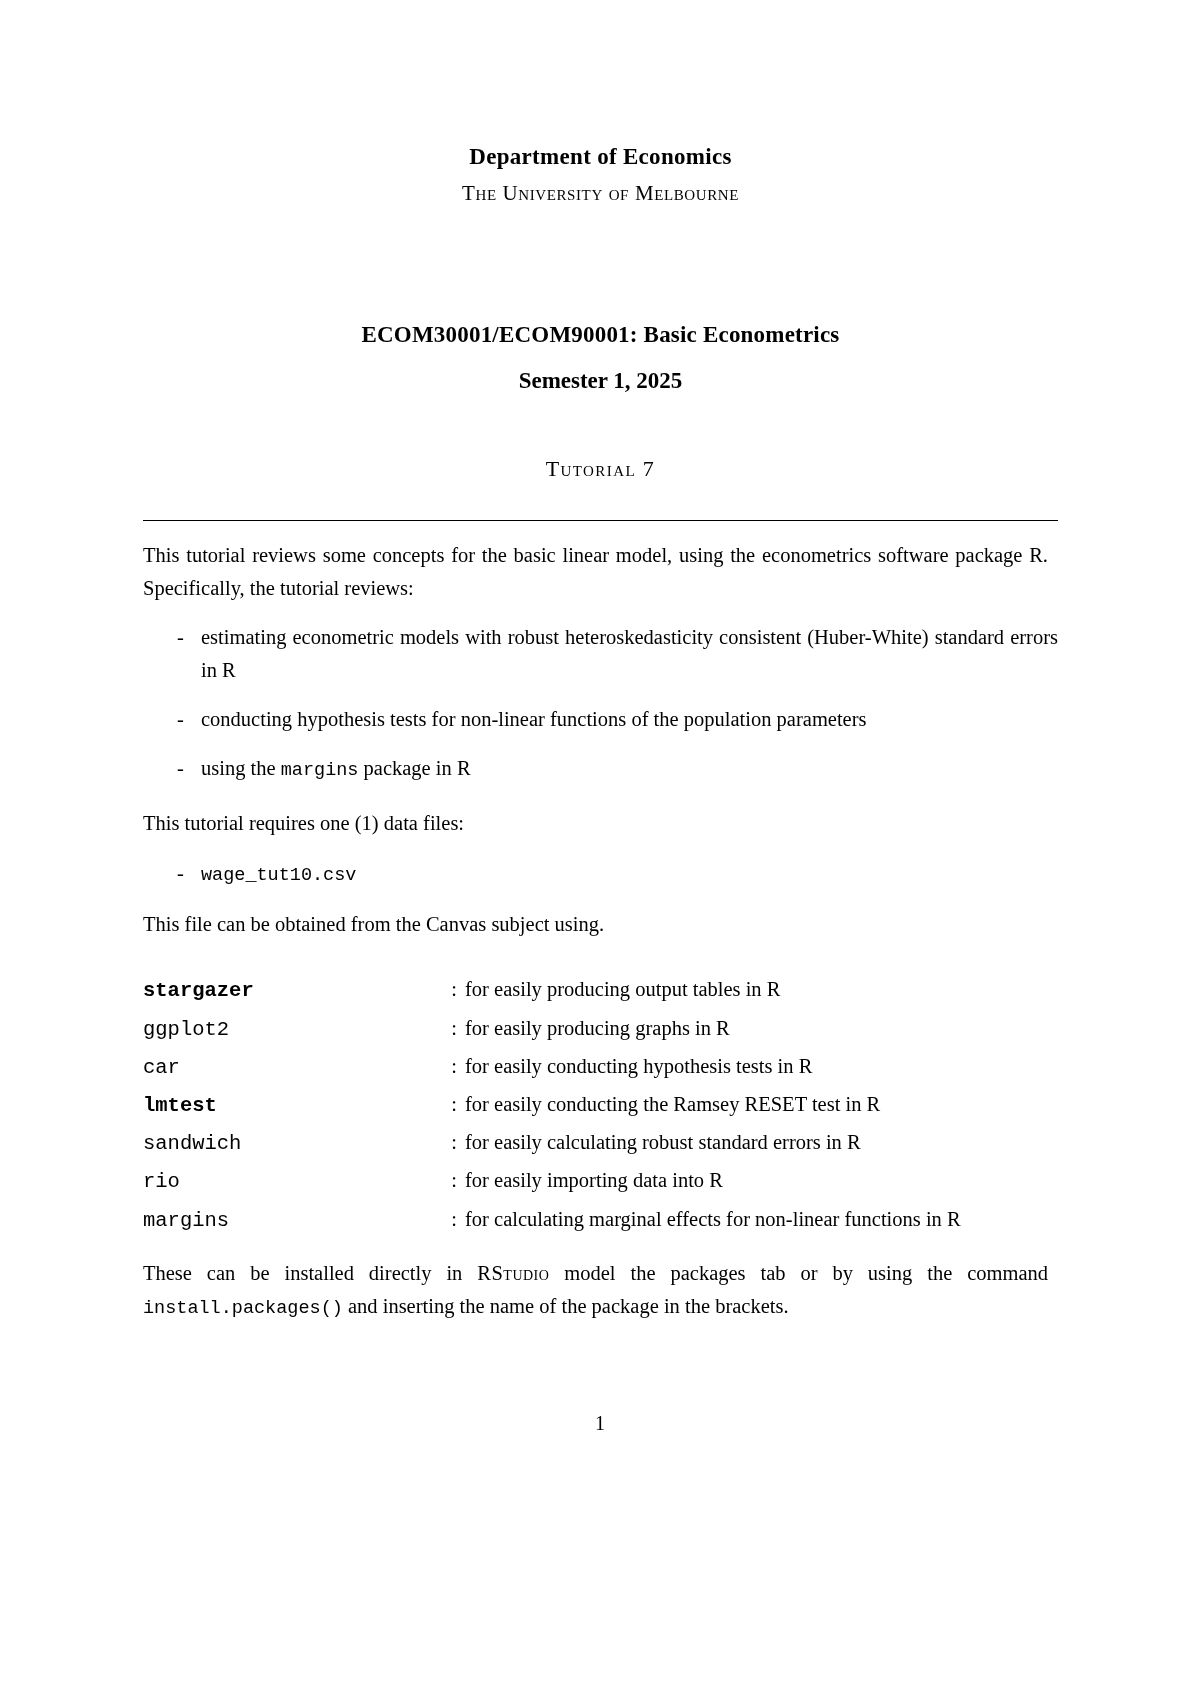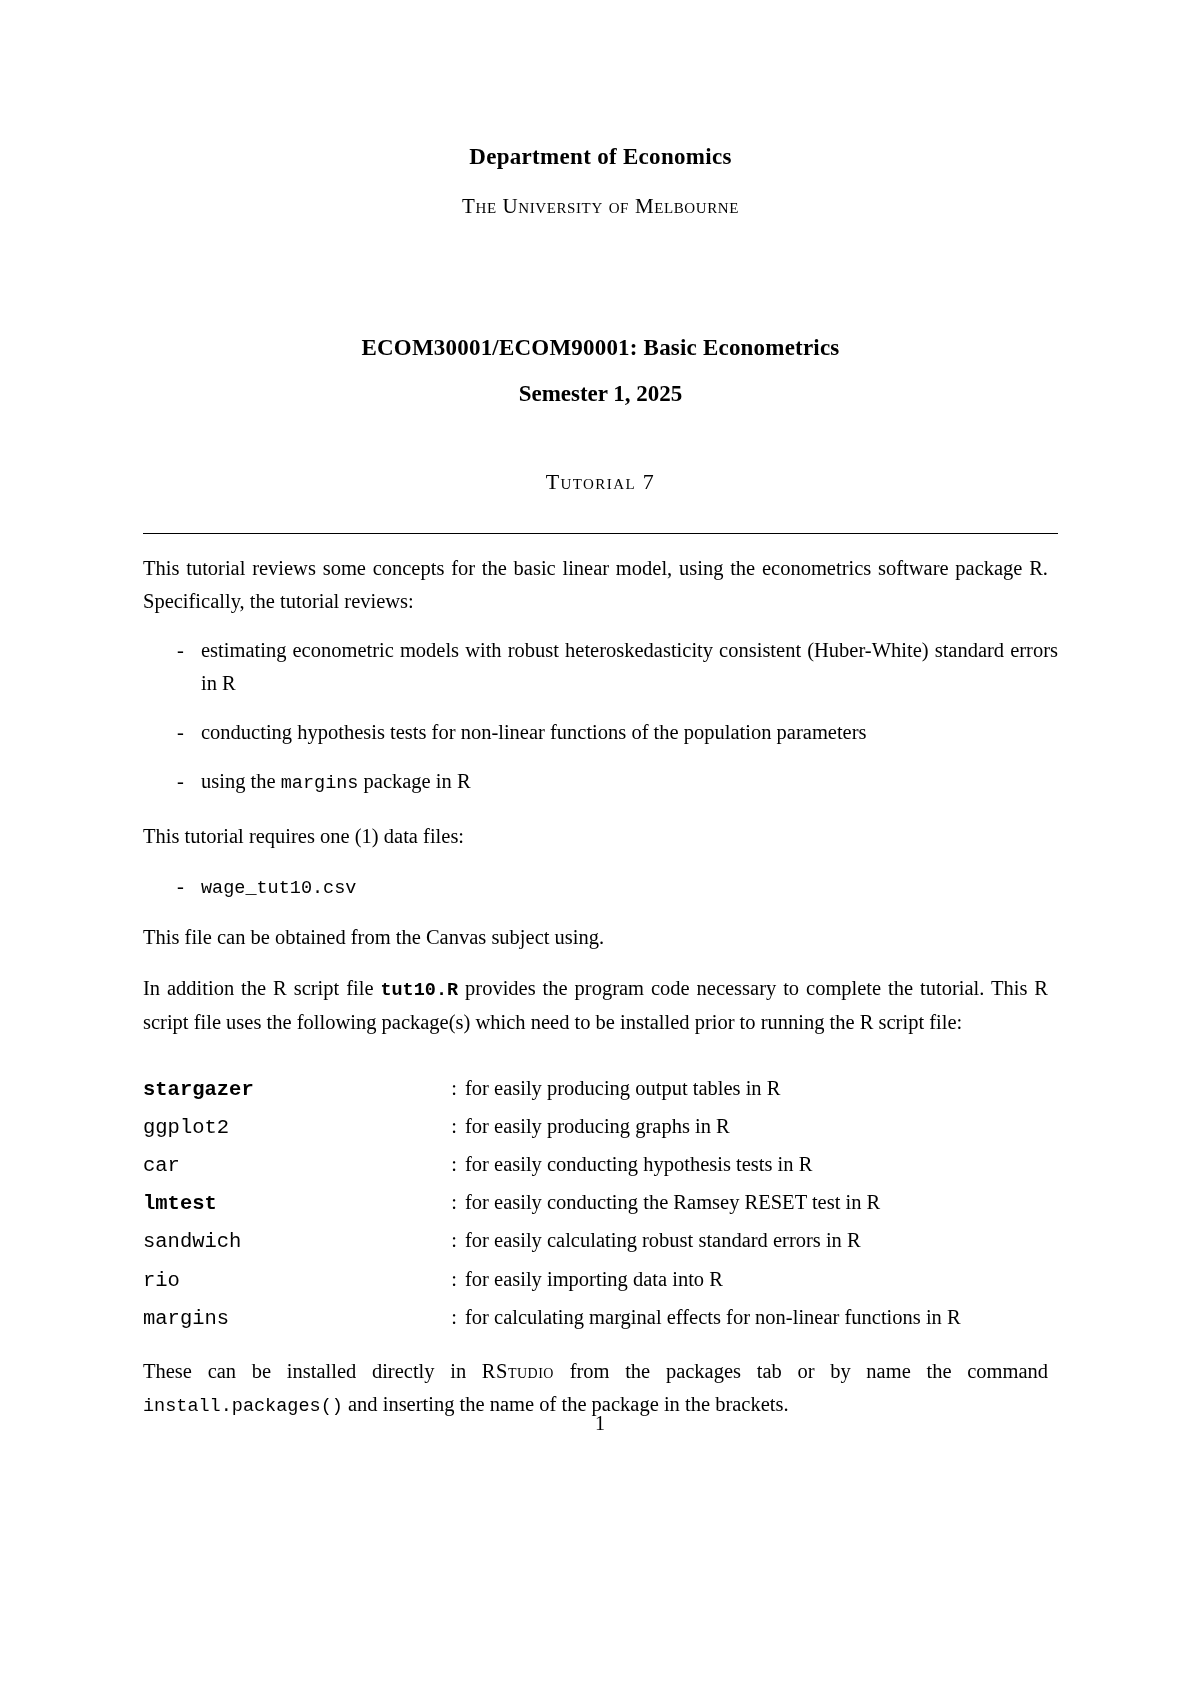--- a/index.html
+++ b/index.html
@@ -33,21 +33,21 @@
   .dept {
     text-align: center;
     font-weight: bold;
     font-size: 23px;
     margin-top: 144px;
     letter-spacing: 0.3px;
   }
   .uni {
     text-align: center;
     font-size: 21px;
-    margin-top: 24px;
+    margin-top: 11px;
     font-variant: small-caps;
     letter-spacing: 0.6px;
   }
   .subject {
     text-align: center;
     font-weight: bold;
     font-size: 23px;
     margin-top: 116px;
     letter-spacing: 0.2px;
   }
@@ -188,21 +188,20 @@
 
     <ul class="bullets">
       <li>
         <span class="dash">-</span>
         <span class="mono">wage_tut10.csv</span>
       </li>
     </ul>
 
     <p class="body-par">This file can be obtained from the Canvas subject using.</p>
 
-    <p class="body-par"><span>In addition the R script file </span><span class="mono-b">tut10.R</span><span> provides the program code necessary to complete the tutorial. This R script file uses the following package(s) which need to be installed prior to running the R script file:</span></p>
 
     <table class="packages">
       <tbody>
         <tr>
           <td class="pkg-name mono-b">stargazer</td>
           <td class="pkg-colon">:</td>
           <td class="pkg-desc">for easily producing output tables in R</td>
         </tr>
         <tr>
           <td class="pkg-name mono">ggplot2</td>
@@ -230,18 +229,18 @@
           <td class="pkg-desc">for easily importing data into R</td>
         </tr>
         <tr>
           <td class="pkg-name mono">margins</td>
           <td class="pkg-colon">:</td>
           <td class="pkg-desc">for calculating marginal effects for non-linear functions in R</td>
         </tr>
       </tbody>
     </table>
 
-    <p class="body-par closing"><span>These can be installed directly in </span><span class="smallcaps">RStudio</span><span> from the packages tab or by name the command </span><span class="mono">install.packages()</span><span> and inserting the name of the package in the brackets.</span></p>
+    <p class="body-par closing"><span>These can be installed directly in </span><span class="smallcaps">RStudio</span><span> model the packages tab or by using the command </span><span class="mono">install.packages()</span><span> and inserting the name of the package in the brackets.</span></p>
 
   </div>
 
   <div class="page-number">1</div>
 </div>
 
 </body></html>

